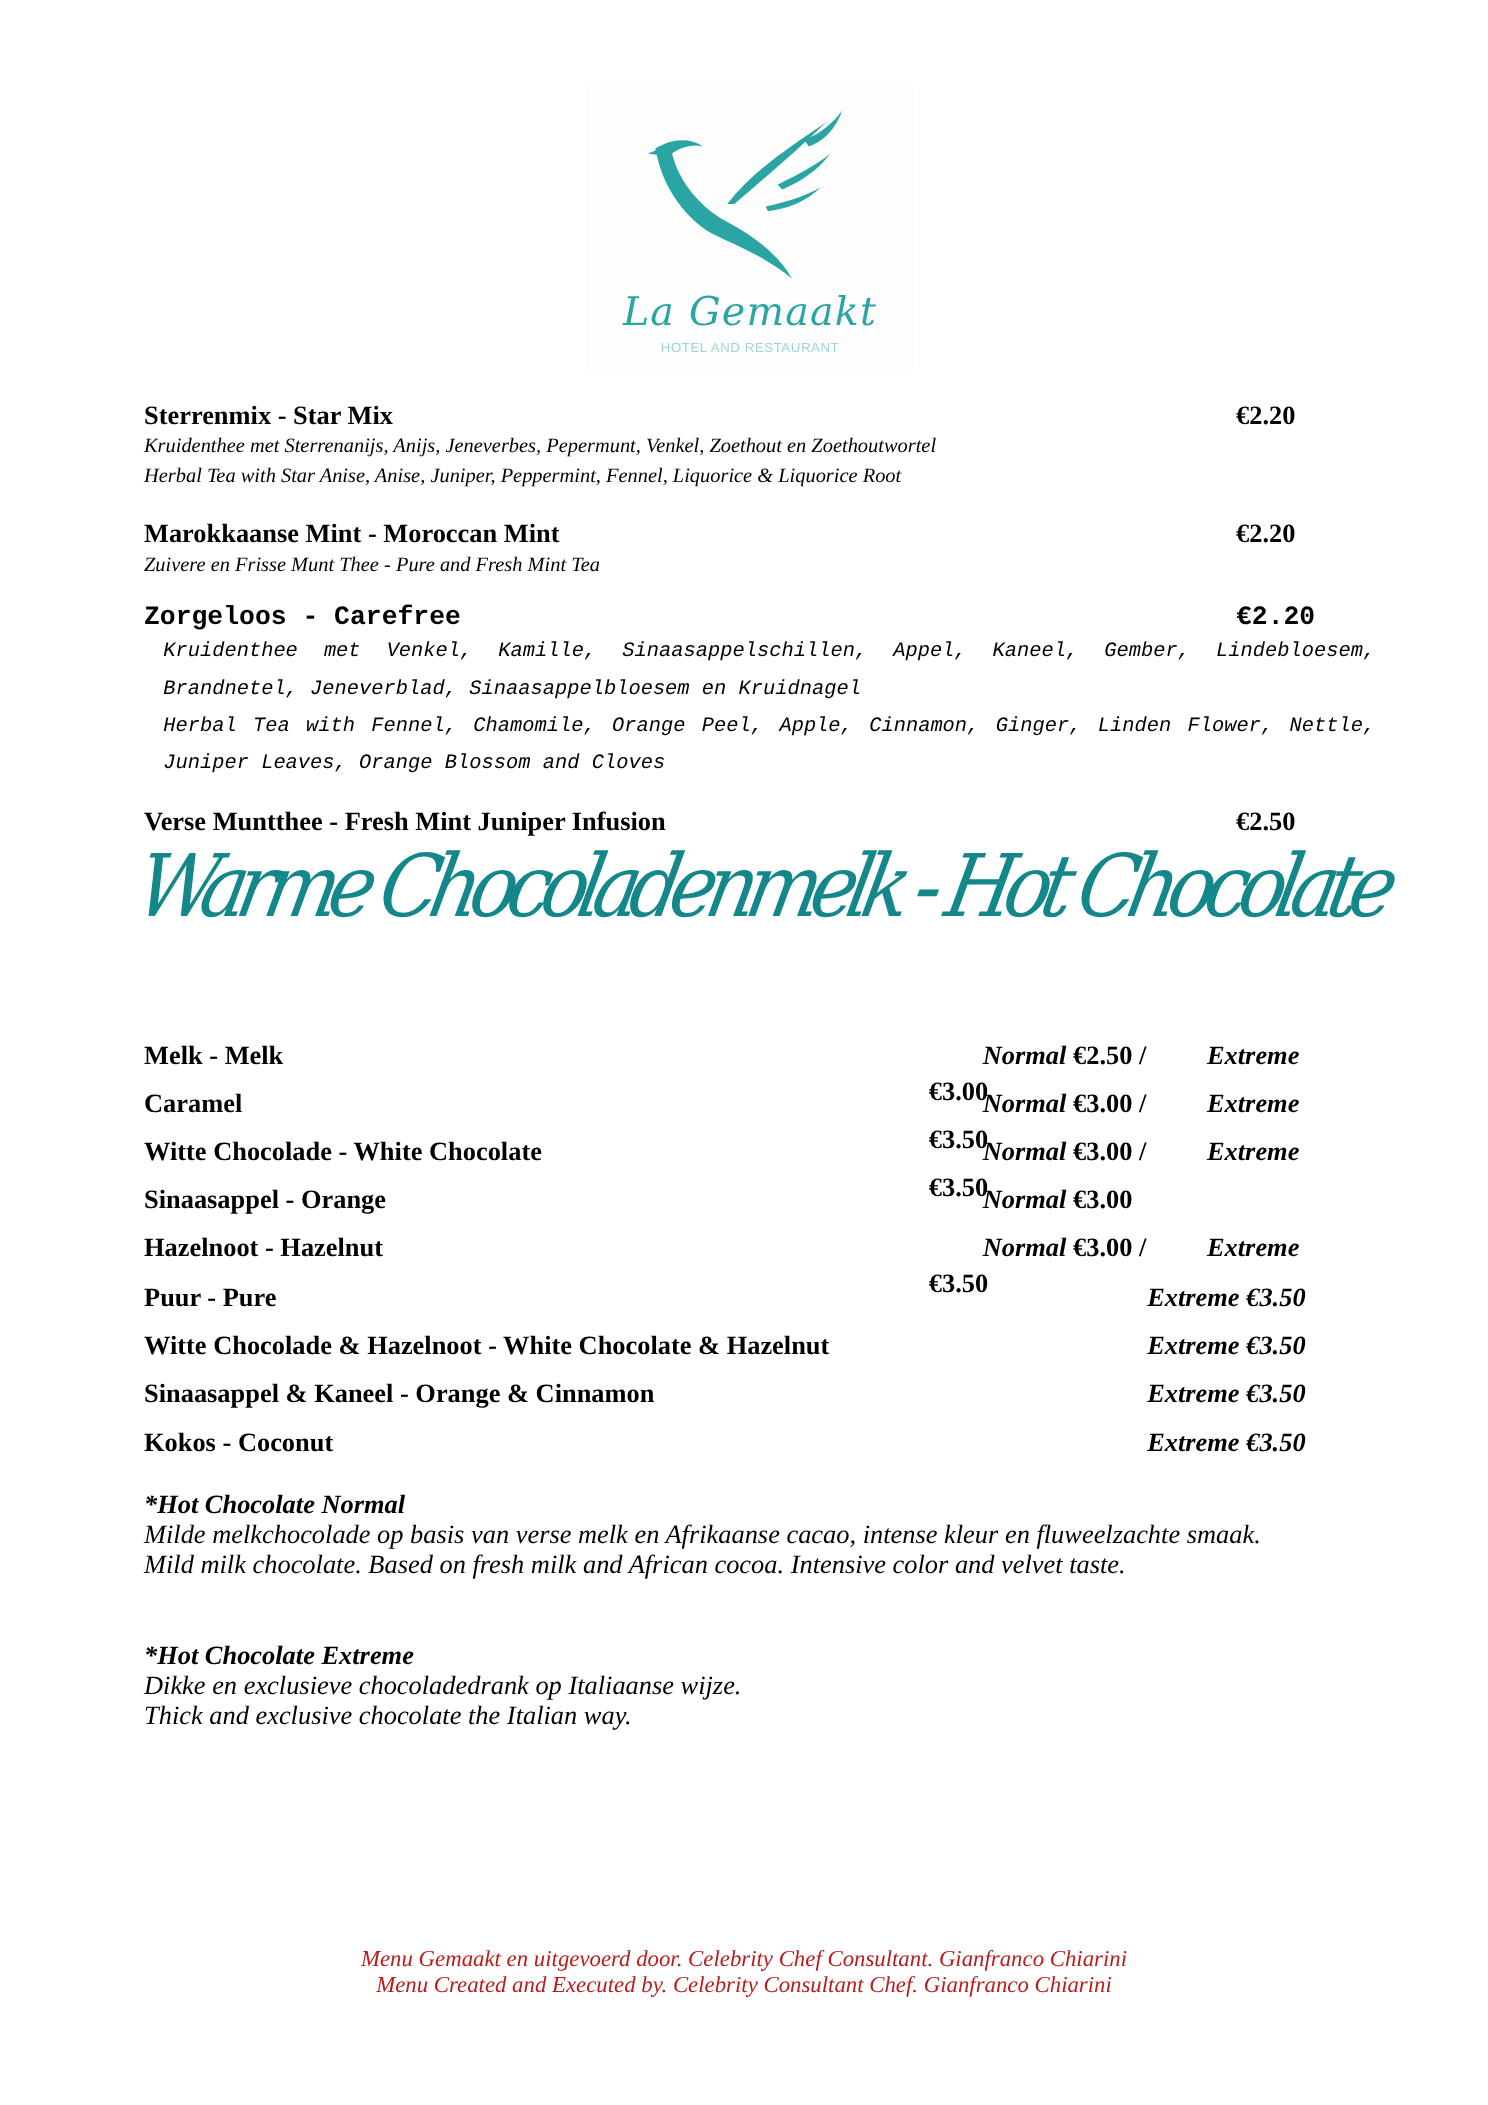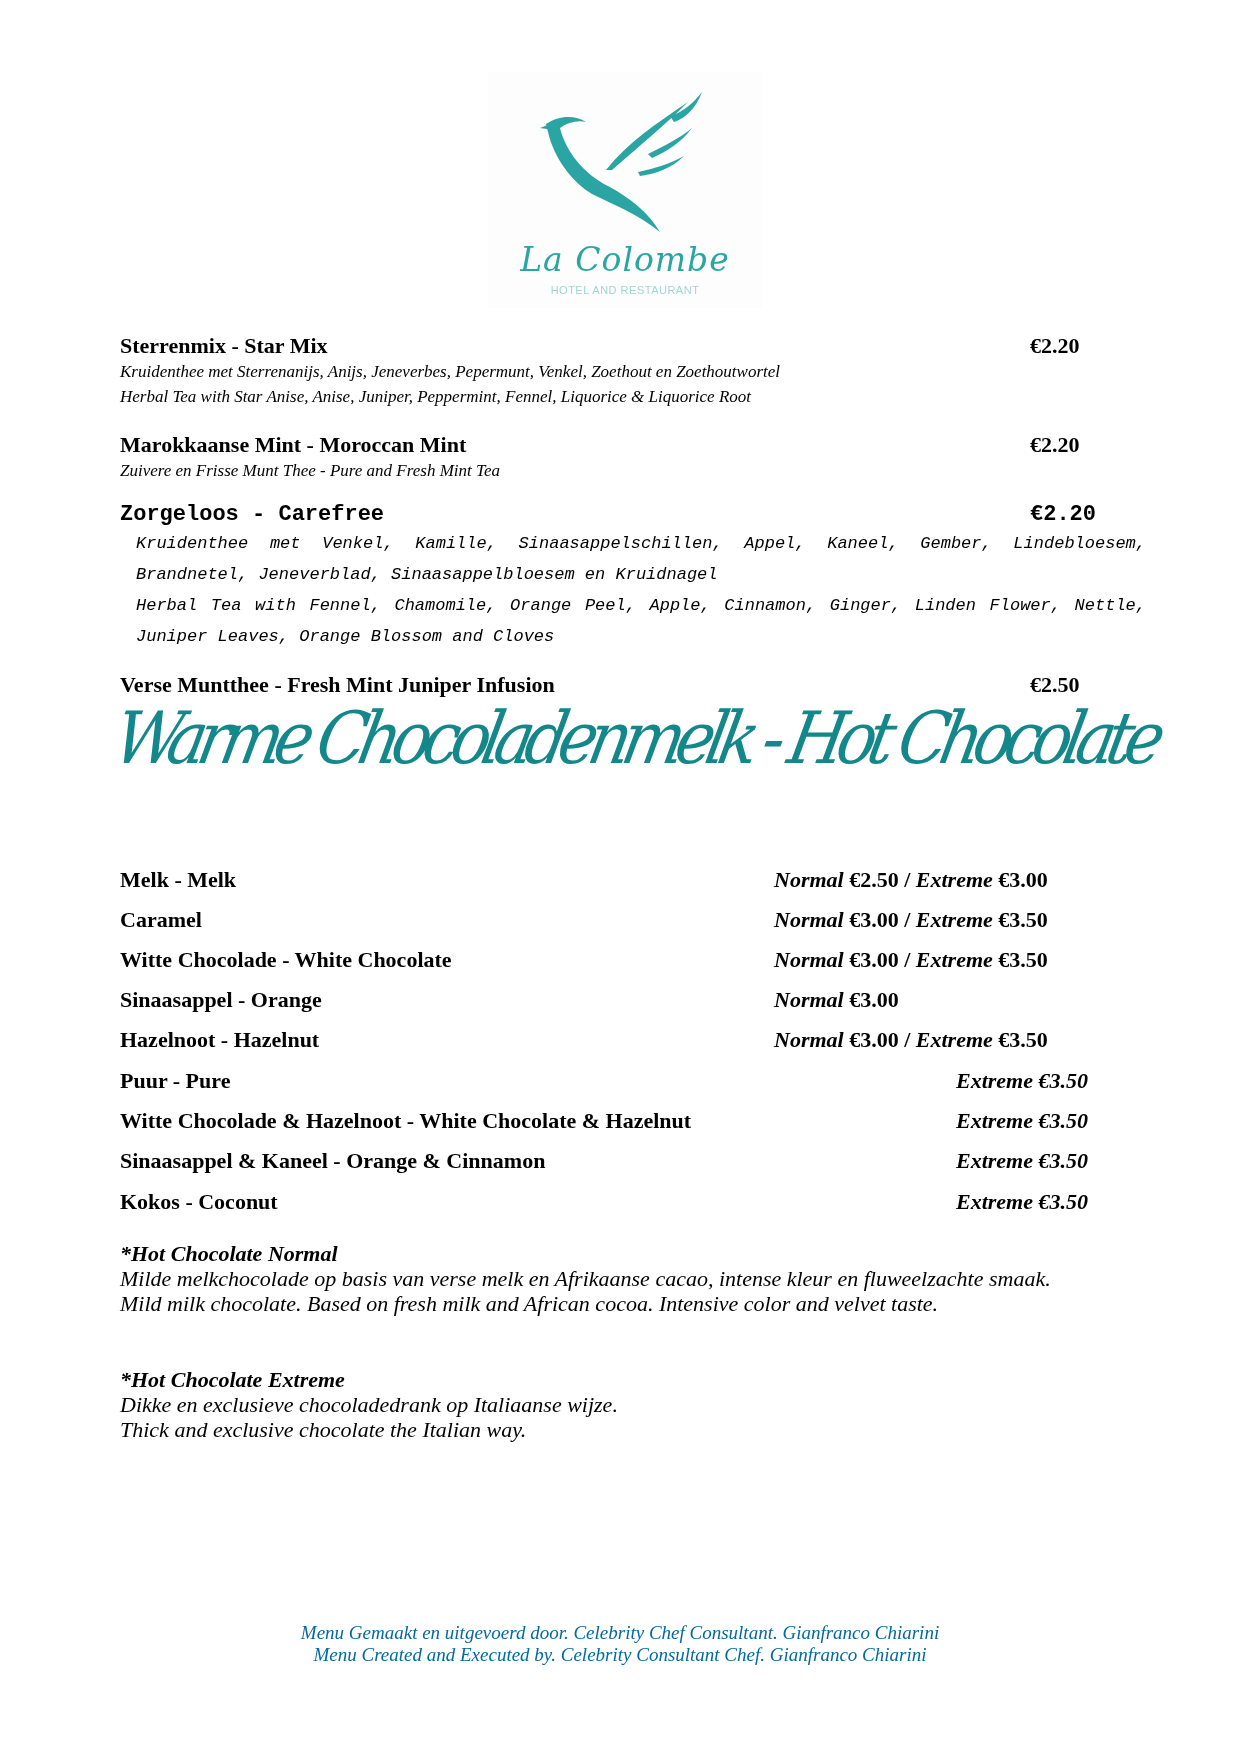--- a/index.html
+++ b/index.html
@@ -29,45 +29,45 @@
   .script { left:125px; top:690px; font-family:"DejaVu Serif", serif; font-style:italic;
             font-size:72px; color:#13878a; letter-spacing:-9px; transform:scaleX(0.9) skewX(-12deg);
             transform-origin:left top; white-space:nowrap; line-height:96px; }
 
   
   .choc-row { left:120px; width:968px; height:30px; font-size:22px; line-height:30px; font-weight:bold; }
   .choc-row .name { position:absolute; left:0; top:0; }
   .choc-row .prices { position:absolute; top:0; font-weight:bold; }
   .choc-row .prices.normal-col { left:654px; }
   .choc-row .prices.extreme-only { right:0; }
-  .it { font-style:italic; }
+  .it { font-style:italic;margin-left:45px; }
 
   
   .notes { left:120px; width:1010px; font-size:22px; line-height:25px; font-style:italic; }
   .notes .title { font-weight:bold; }
 
   .footer { left:0; width:1240px; text-align:center; font-style:italic; font-size:19px;
-            line-height:22px; color:#0369a1; }
+            line-height:22px; color:#b91c1c; }
 </style>
 </head>
 <body>
 
 <div class="abs logo">
   <svg width="274" height="170" viewBox="0 0 274 170">
 
     <path d="M58,52 C70,44 86,42 98,50 C90,48 80,50 72,56 C78,80 96,102 120,114 C142,126 160,140 172,160 C150,142 128,134 104,122 C84,110 66,86 60,60 Z" fill="#2aa5a3"></path>
 
     <path d="M52,56 L62,52 L66,58 Z" fill="#2aa5a3"></path>
 
     <path d="M118,98 C140,70 168,52 200,30 C178,52 154,72 124,98 Z" fill="#2aa5a3"></path>
     <path d="M182,44 C196,40 206,30 214,20 C208,36 198,46 186,50 Z" fill="#2aa5a3"></path>
     <path d="M160,82 C176,74 192,66 204,56 C194,70 178,80 164,86 Z" fill="#2aa5a3"></path>
     <path d="M150,100 C168,96 182,92 196,84 C184,96 168,102 152,104 Z" fill="#2aa5a3"></path>
   </svg>
-  <div class="logo-name">La Colombe</div>
+  <div class="logo-name">La Gemaakt</div>
   <div class="logo-sub">HOTEL AND RESTAURANT</div>
 </div>
 
 <div class="abs tea" style="top:333px;">
   <div class="tea-head">
     <span>Sterrenmix - Star Mix</span>
     <span class="price">€2.20</span>
   </div>
   <div class="tea-desc">Kruidenthee met Sterrenanijs, Anijs, Jeneverbes, Pepermunt, Venkel, Zoethout en Zoethoutwortel</div>
   <div class="tea-desc">Herbal Tea with Star Anise, Anise, Juniper, Peppermint, Fennel, Liquorice &amp; Liquorice Root</div>

